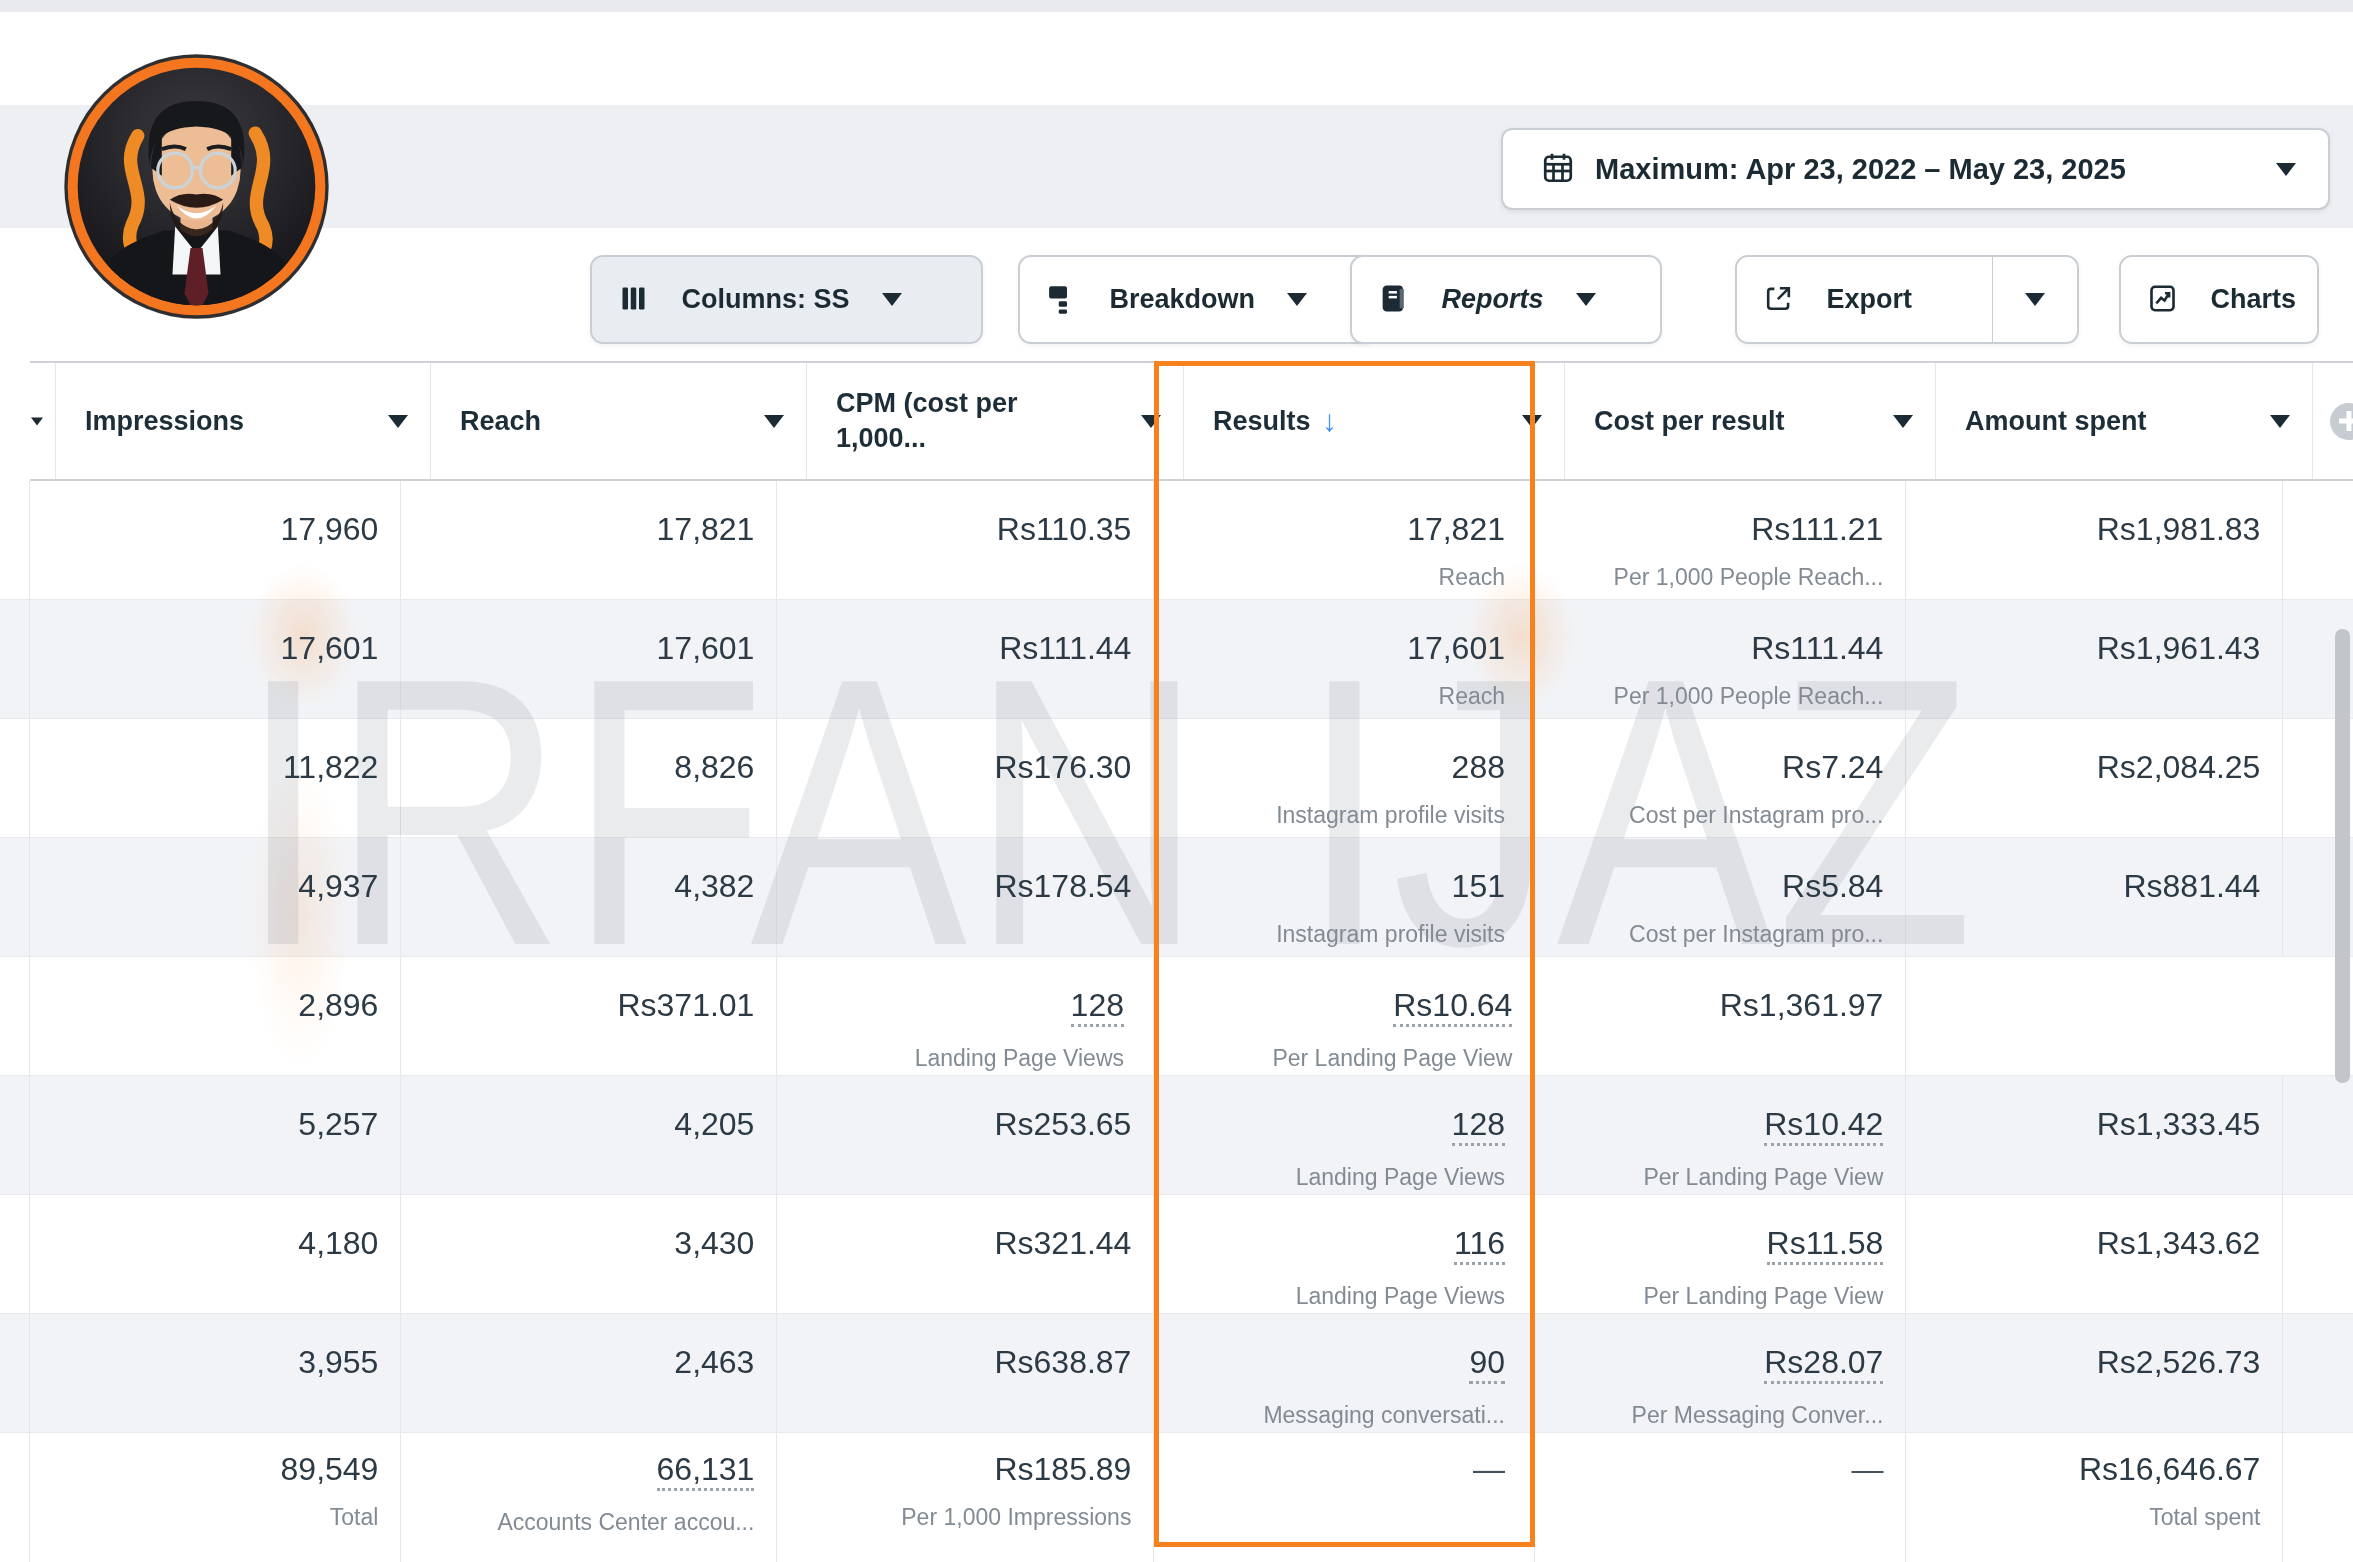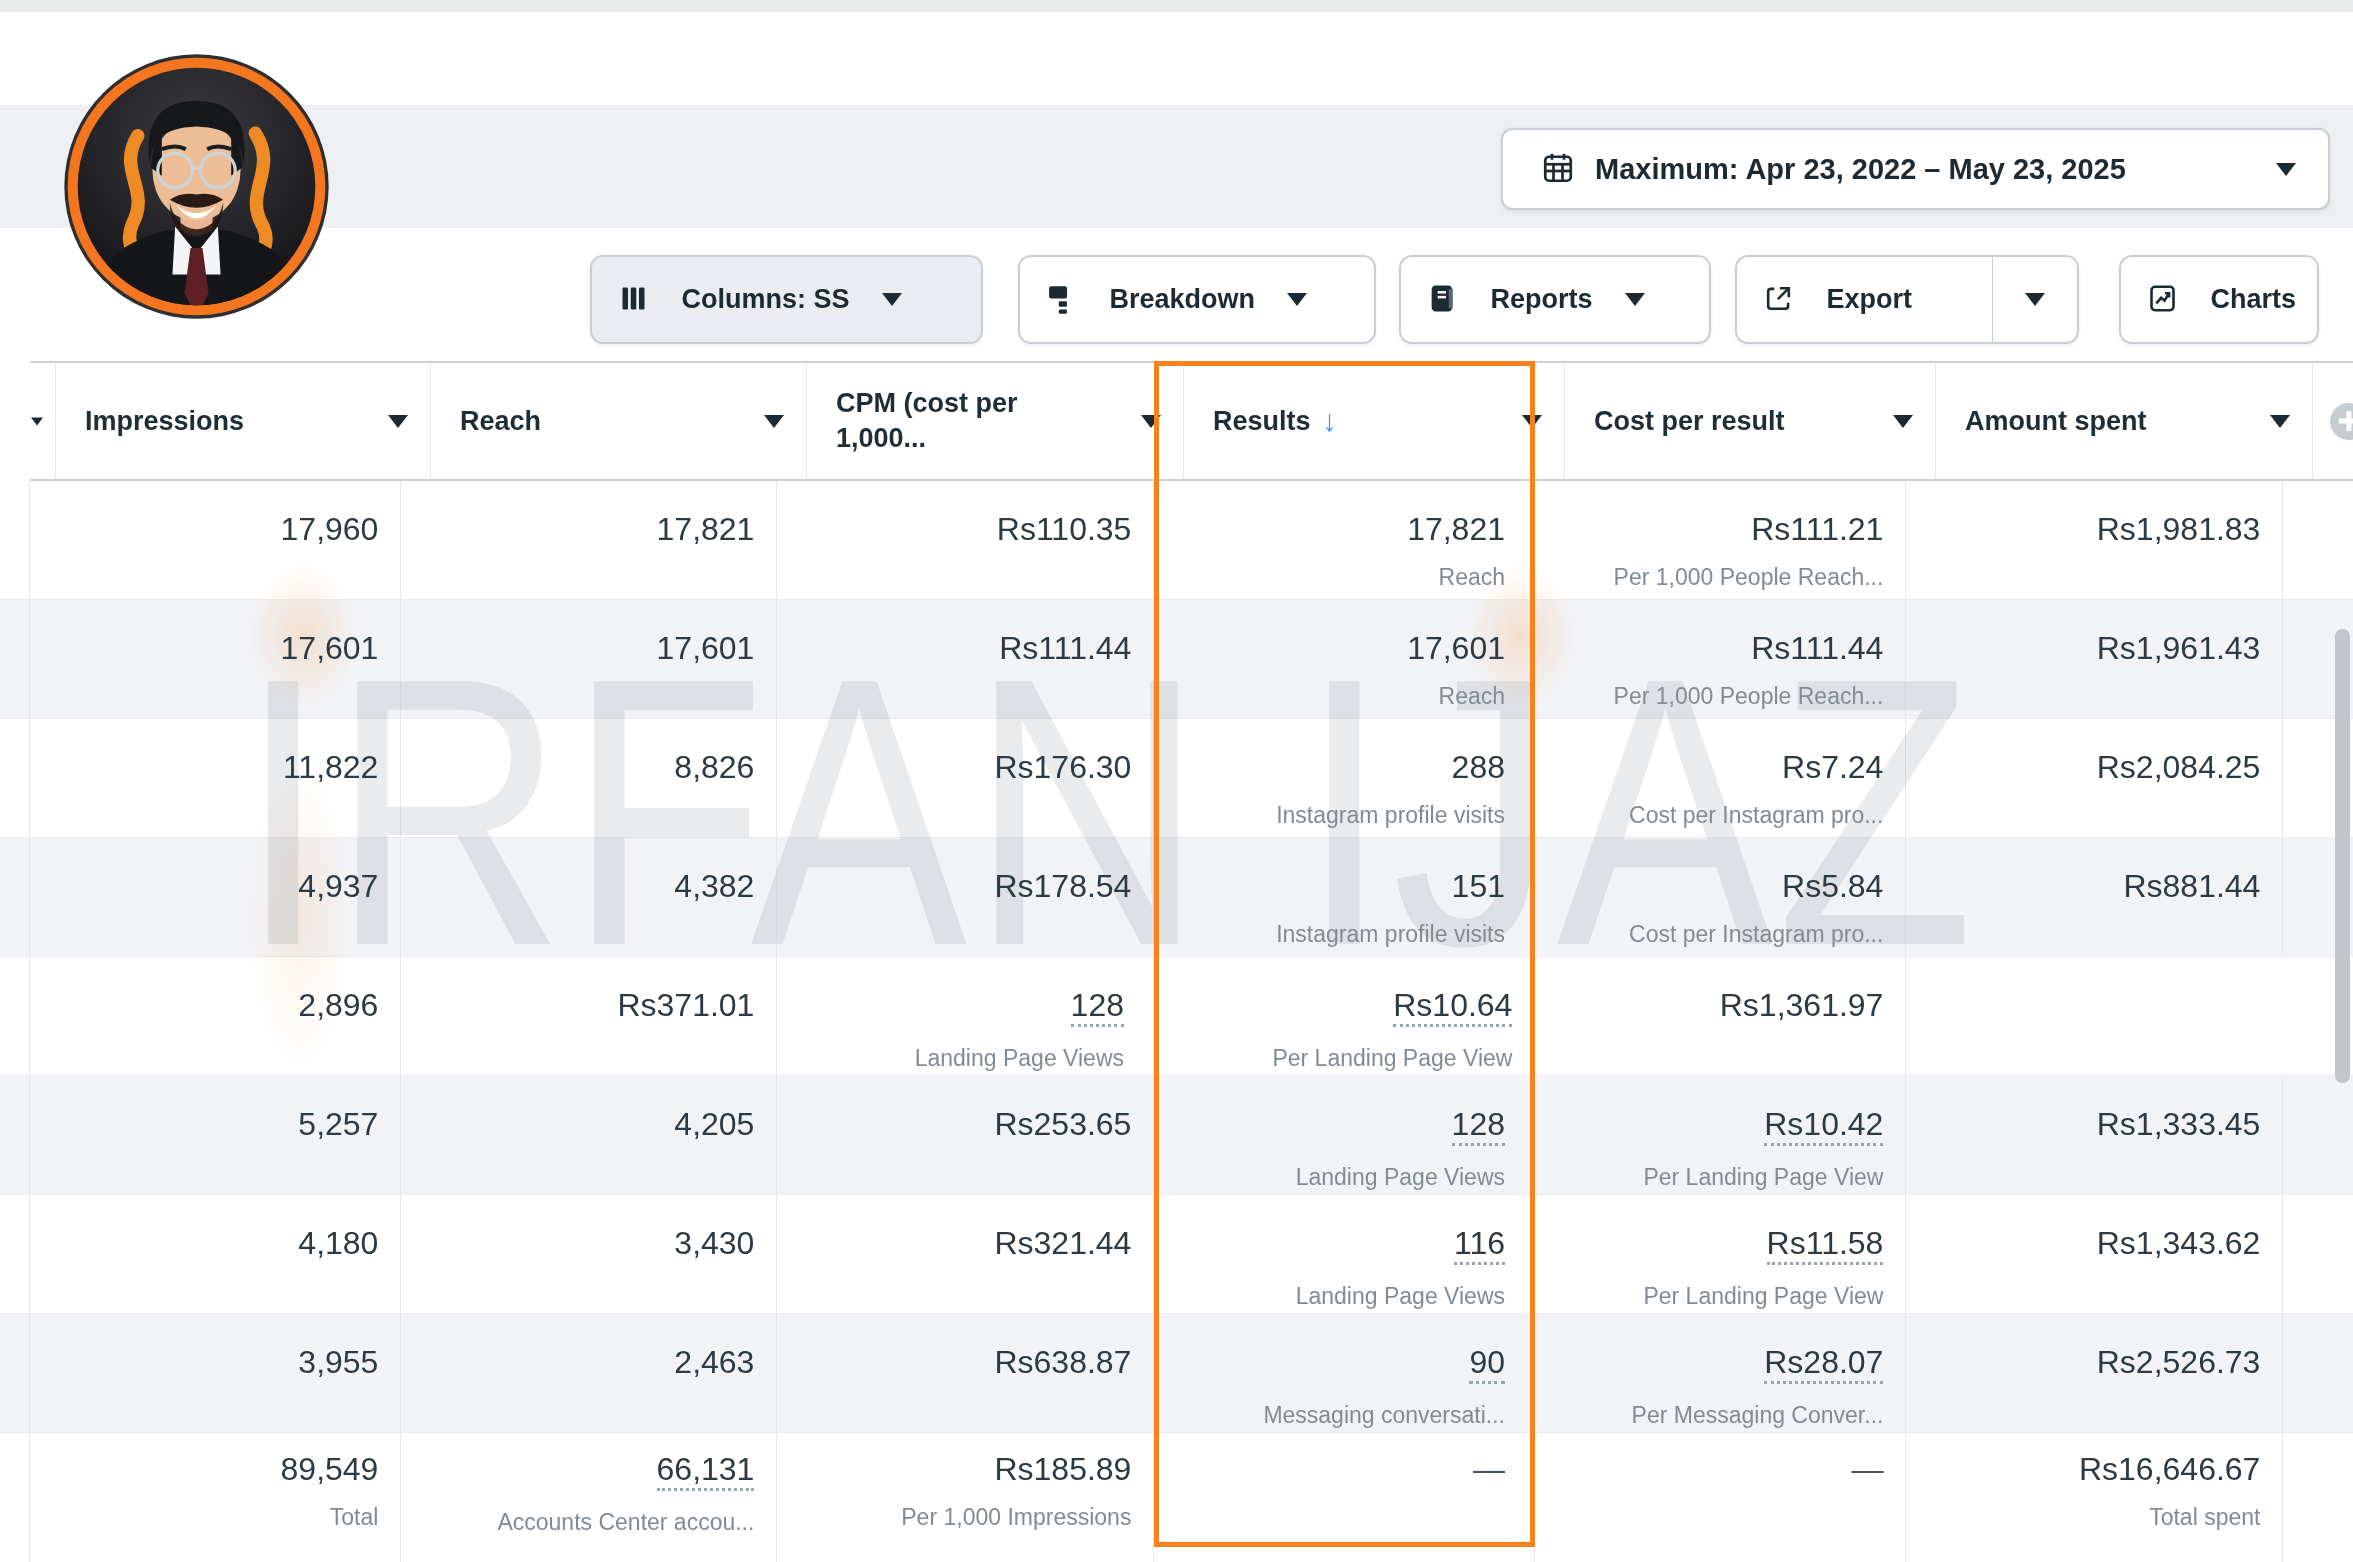--- a/index.html
+++ b/index.html
@@ -17,21 +17,21 @@
   .datepicker .dlabel { font-size:29px; font-weight:700; color:#1c2b33; margin-left:19px; white-space:nowrap; }
   .datepicker .caret { margin-left:auto; }
 
   
   .btn { position:absolute; top:255px; height:89px; background:#fff; border:2.2px solid #c9ced4;
     border-radius:13px; display:flex; align-items:center; padding:0 24.5px; cursor:pointer;
     box-shadow:0 1.4px 4.3px rgba(0,0,0,.05); }
   .btn .blabel { font-size:27px; font-weight:700; color:#1c2b33; margin:0 32px; white-space:nowrap; }
   .btn-columns { left:590px;  width:393px; background:#e9ecf0; }
   .btn-breakdown { left:1018px; width:358px; }
-  .btn-reports { left:1399px; width:312px; }
+  .btn-reports { left:1350px; width:312px;font-style:italic; }
   .btn-export { left:1735px; width:344px; padding:0; }
   .btn-export .exp-main { flex:1; display:flex; align-items:center; padding-left:24.5px; height:100%; }
   .btn-export .exp-caret { width:85px; height:100%; display:flex; align-items:center; justify-content:center; border-left:1.4px solid #c9ced4; }
   .btn-charts { left:2119px; width:200px; }
 
   .caret { width:0; height:0; border-left:10.8px solid transparent; border-right:10.8px solid transparent; border-top:13.7px solid #1c2b33; display:inline-block; }
   .icon-svg { display:block; }
 
   
   .tablewrap { position:absolute; left:0; top:361px; width:2354px; }

